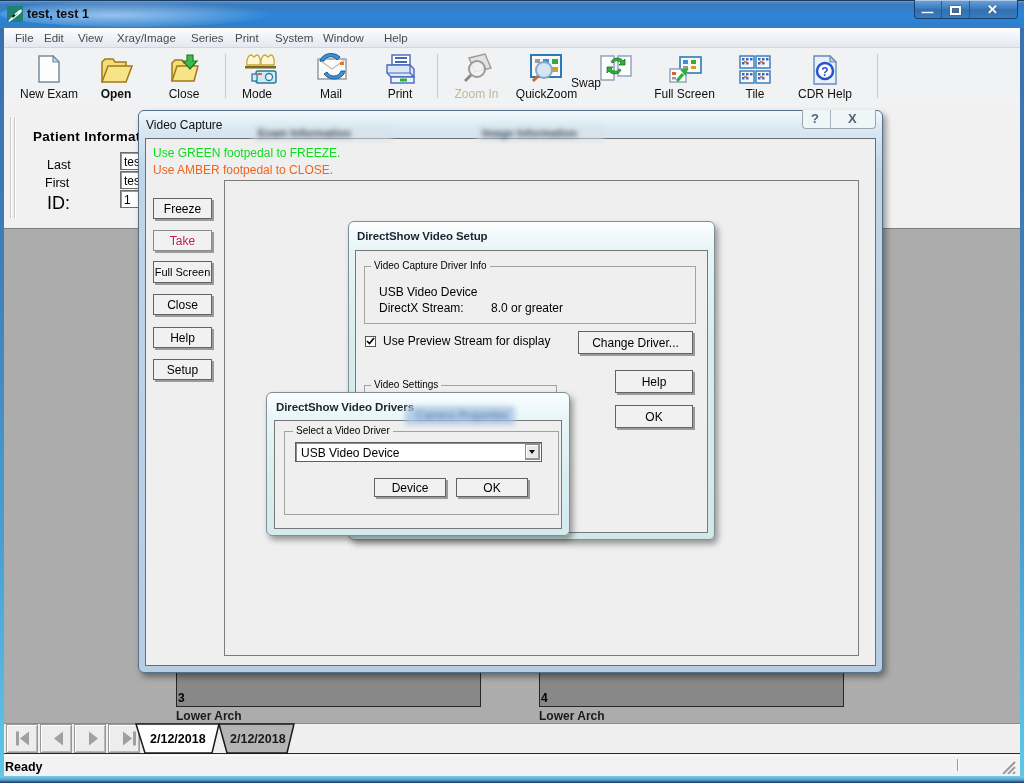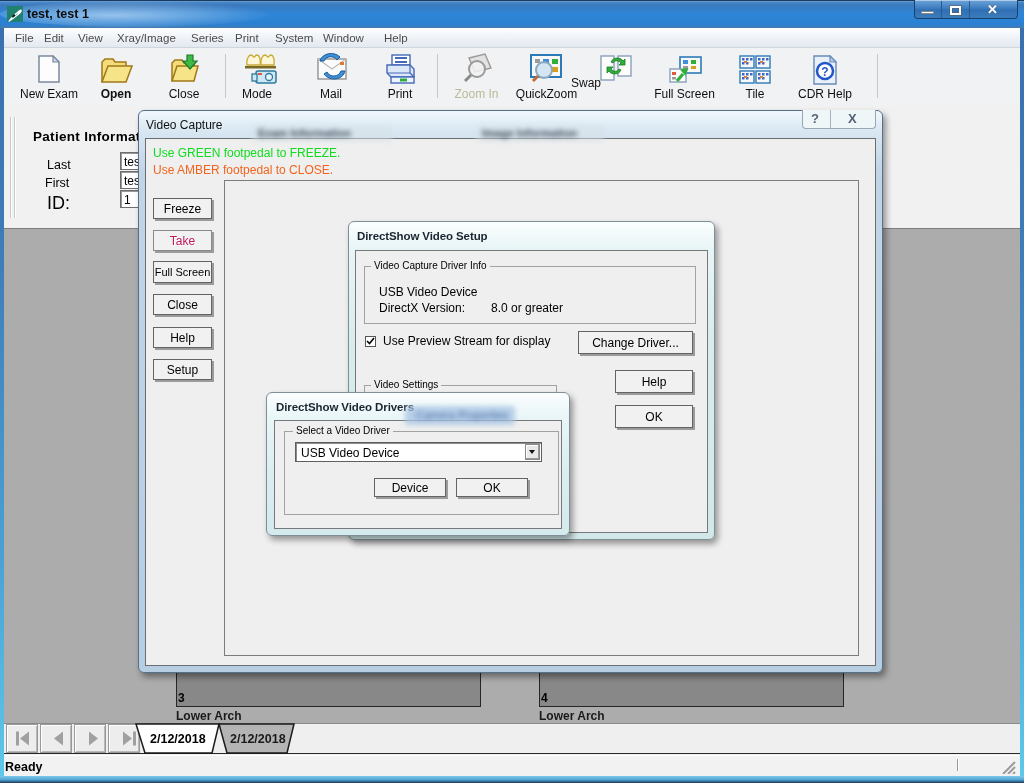--- a/index.html
+++ b/index.html
@@ -282,21 +282,21 @@
   </div>
 
 <div class="abs" id="setupdlg" style="left:348px;top:221px;width:367px;height:319px;border-radius:6px;
   border:1px solid #7e8f96; background:linear-gradient(180deg,#fbfefe 0,#e8f5f6 26px,#d8ecec 120px,#d2e8e8 100%);
   box-shadow:3px 4px 6px rgba(0,0,0,.38);"></div>
 <div class="abs" style="left:357px;top:230px;font-size:11.5px;font-weight:600;letter-spacing:-0.1px;color:#1b2530;">DirectShow Video Setup</div>
 <div class="abs" style="left:355px;top:250px;width:353px;height:283px;background:#efefef;border:1px solid #787878;"></div>
 <div class="grp" style="left:364px;top:266px;width:332px;height:58px;"></div>
 <div class="grplbl" style="left:371px;top:260px;">Video Capture Driver Info</div>
 <div class="txt" style="left:379px;top:285px;">USB Video Device</div>
-<div class="txt" style="left:379px;top:301px;">DirectX Version:</div>
+<div class="txt" style="left:379px;top:301px;">DirectX Stream:</div>
 <div class="txt" style="left:491px;top:301px;">8.0 or greater</div>
 
 <div class="abs" style="left:365px;top:336px;width:11px;height:11px;background:#fff;border:1px solid #555;"></div>
 <svg class="abs" style="left:366px;top:337px;" width="9" height="9">
     <path d="M1 4 L3.5 6.5 L8 1" stroke="#000" stroke-width="1.6" fill="none"></path>
   </svg>
 <div class="txt" style="left:383px;top:334px;">Use Preview Stream for display</div>
 <div class="cbtn" style="left:578px;top:331px;width:115px;height:23px;">Change Driver...</div>
 <div class="cbtn" style="left:615px;top:370px;width:78px;height:23px;">Help</div>
 <div class="cbtn" style="left:615px;top:405px;width:78px;height:23px;">OK</div>

